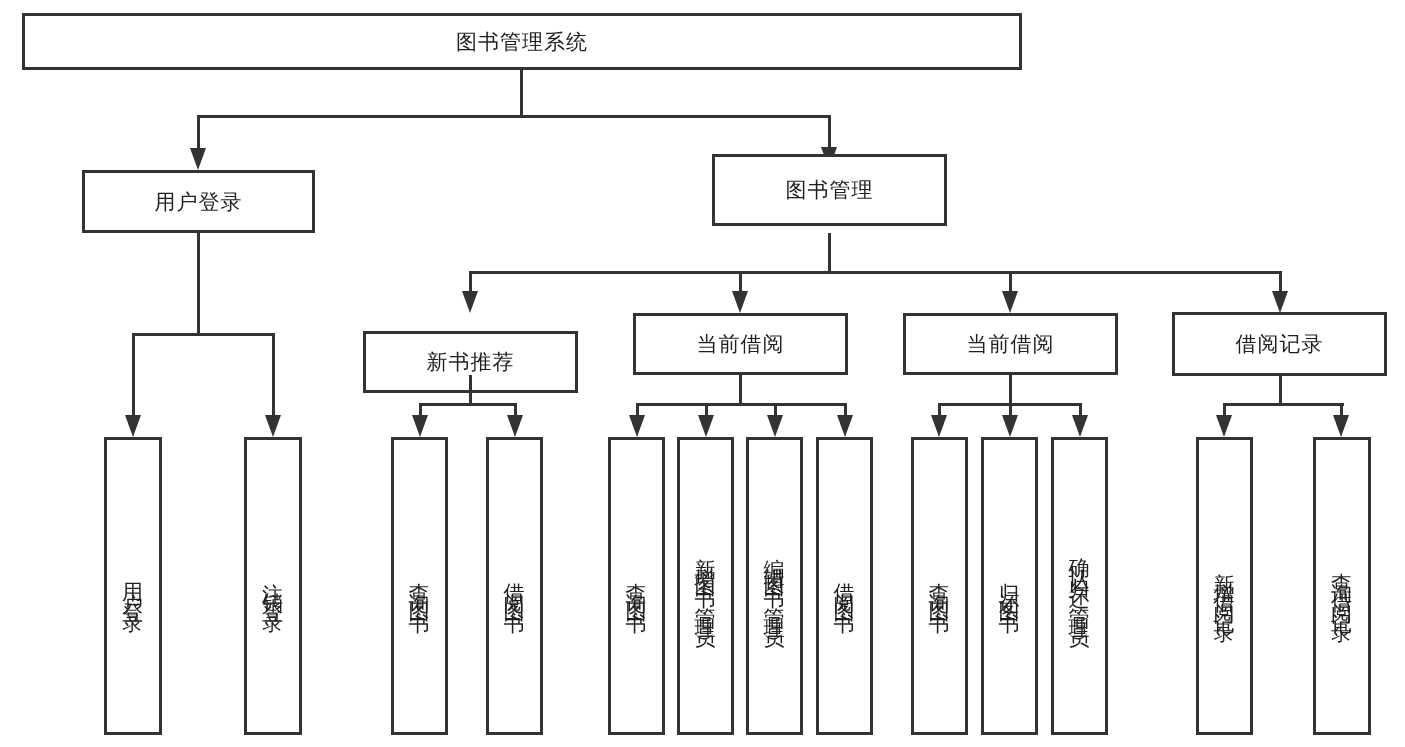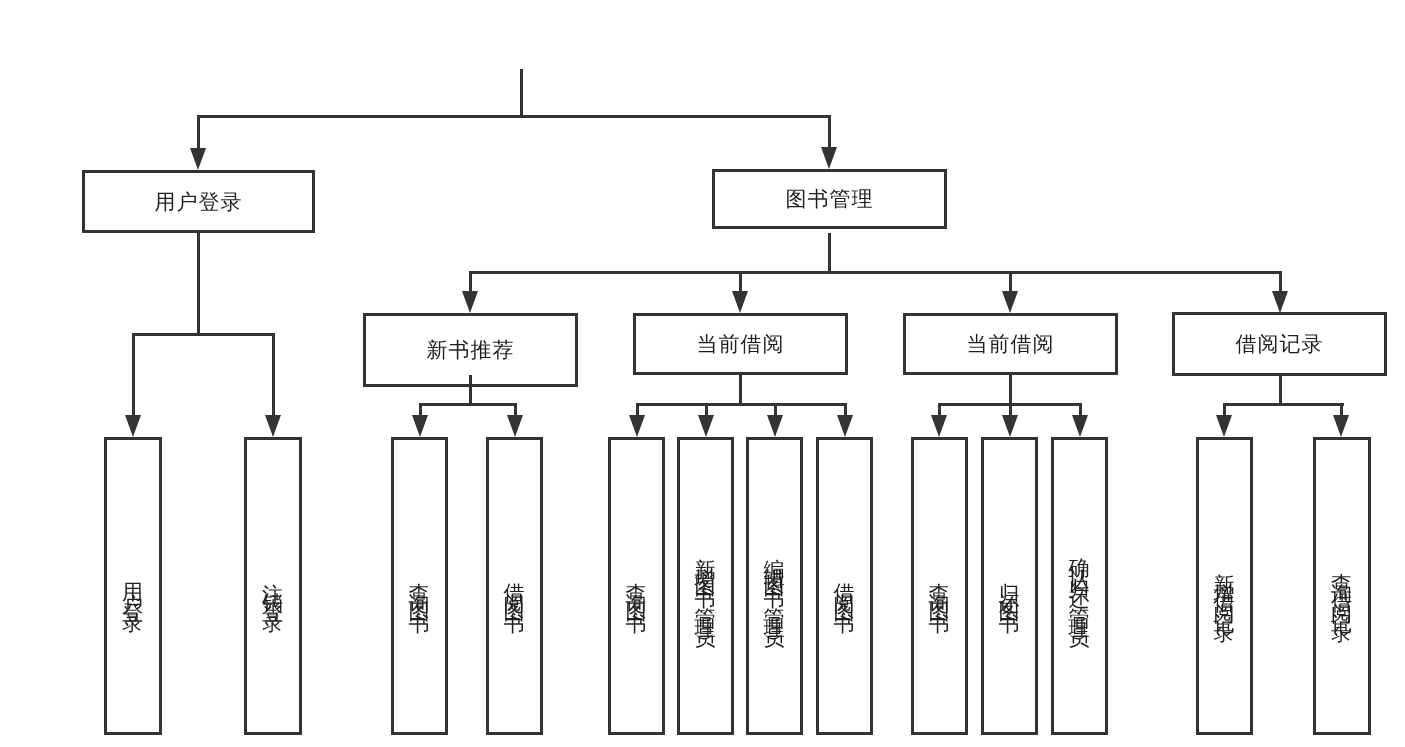--- a/index.html
+++ b/index.html
@@ -51,32 +51,35 @@
     color: var(--watermark, #c6c6c6);
     z-index: 10;
     white-space: nowrap;
   }
 </style>
 </head>
 <body>
 
 <div class="stage">
 
+  <div class="box" style="left:22px;top:13px;width:1000px;height:57px">
+    <span class="hlabel">图书管理系统</span>
+  </div>
 
   <div class="vline" style="left:520px;top:69px;height:48px"></div>
   <div class="hline" style="left:197px;top:115px;width:634px"></div>
   <div class="vline" style="left:197px;top:115px;height:33px"></div>
   <div class="arrow" style="left:190px;top:148px"></div>
   <div class="vline" style="left:828px;top:115px;height:32px"></div>
   <div class="arrow" style="left:821px;top:147px"></div>
 
   <div class="box" style="left:82px;top:170px;width:233px;height:63px">
     <span class="hlabel">用户登录</span>
   </div>
-  <div class="box" style="left:712px;top:169px;width:235px;height:60px">
+  <div class="box" style="left:712px;top:154px;width:235px;height:72px">
     <span class="hlabel">图书管理</span>
   </div>
 
   <div class="vline" style="left:197px;top:233px;height:103px"></div>
   <div class="hline" style="left:132px;top:333px;width:143px"></div>
   <div class="vline" style="left:132px;top:333px;height:82px"></div>
   <div class="arrow" style="left:125px;top:415px"></div>
   <div class="vline" style="left:272px;top:333px;height:82px"></div>
   <div class="arrow" style="left:265px;top:415px"></div>
 
@@ -84,21 +87,21 @@
   <div class="hline" style="left:469px;top:271px;width:813px"></div>
   <div class="vline" style="left:469px;top:271px;height:20px"></div>
   <div class="arrow" style="left:462px;top:291px"></div>
   <div class="vline" style="left:739px;top:271px;height:20px"></div>
   <div class="arrow" style="left:732px;top:291px"></div>
   <div class="vline" style="left:1009px;top:271px;height:20px"></div>
   <div class="arrow" style="left:1002px;top:291px"></div>
   <div class="vline" style="left:1279px;top:271px;height:20px"></div>
   <div class="arrow" style="left:1272px;top:291px"></div>
 
-  <div class="box" style="left:363px;top:313px;width:215px;height:74px">
+  <div class="box" style="left:363px;top:331px;width:215px;height:62px">
     <span class="hlabel">新书推荐</span>
   </div>
   <div class="box" style="left:633px;top:313px;width:215px;height:62px">
     <span class="hlabel">当前借阅</span>
   </div>
   <div class="box" style="left:1172px;top:312px;width:215px;height:64px">
     <span class="hlabel">借阅记录</span>
   </div>
   <div class="box" style="left:903px;top:313px;width:215px;height:62px">
     <span class="hlabel">当前借阅</span>

